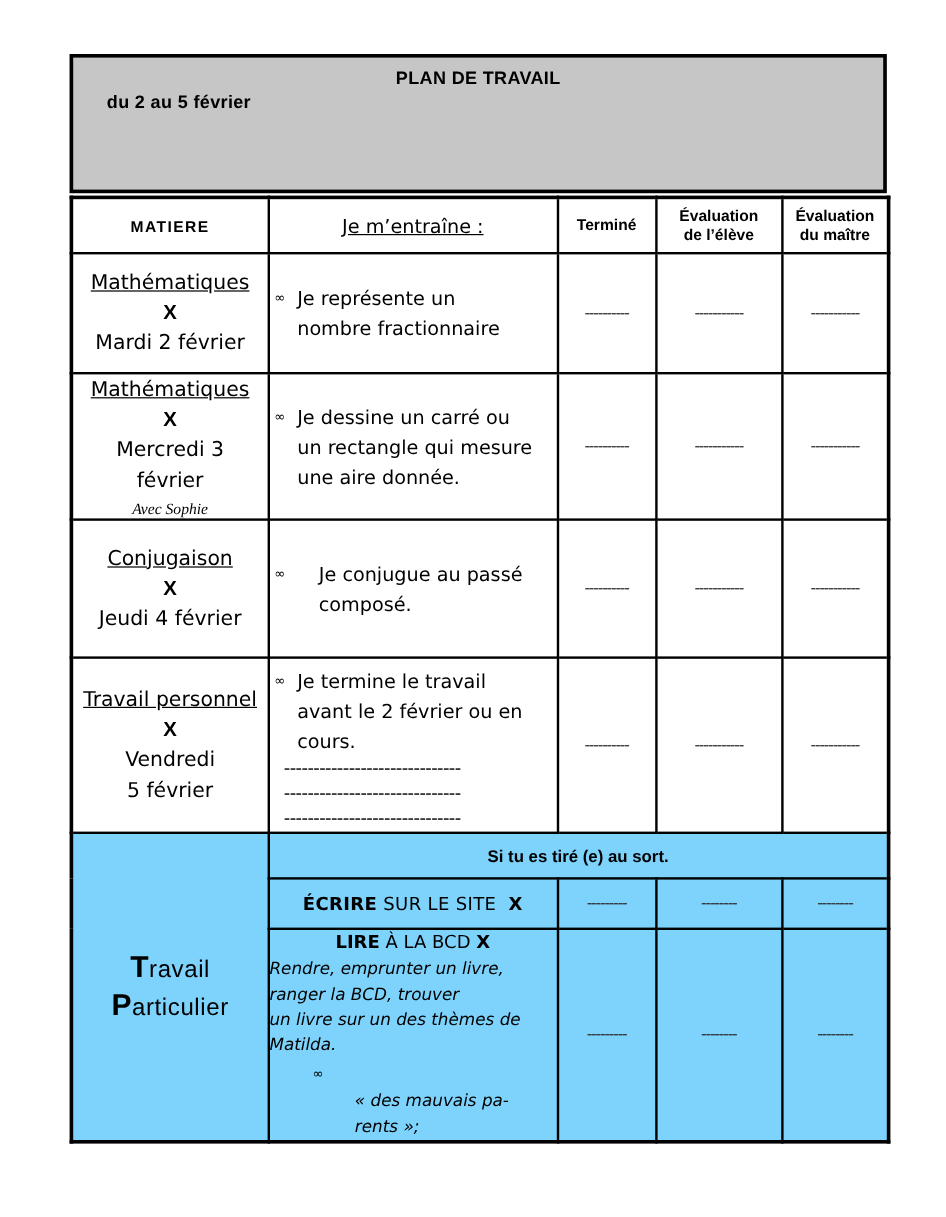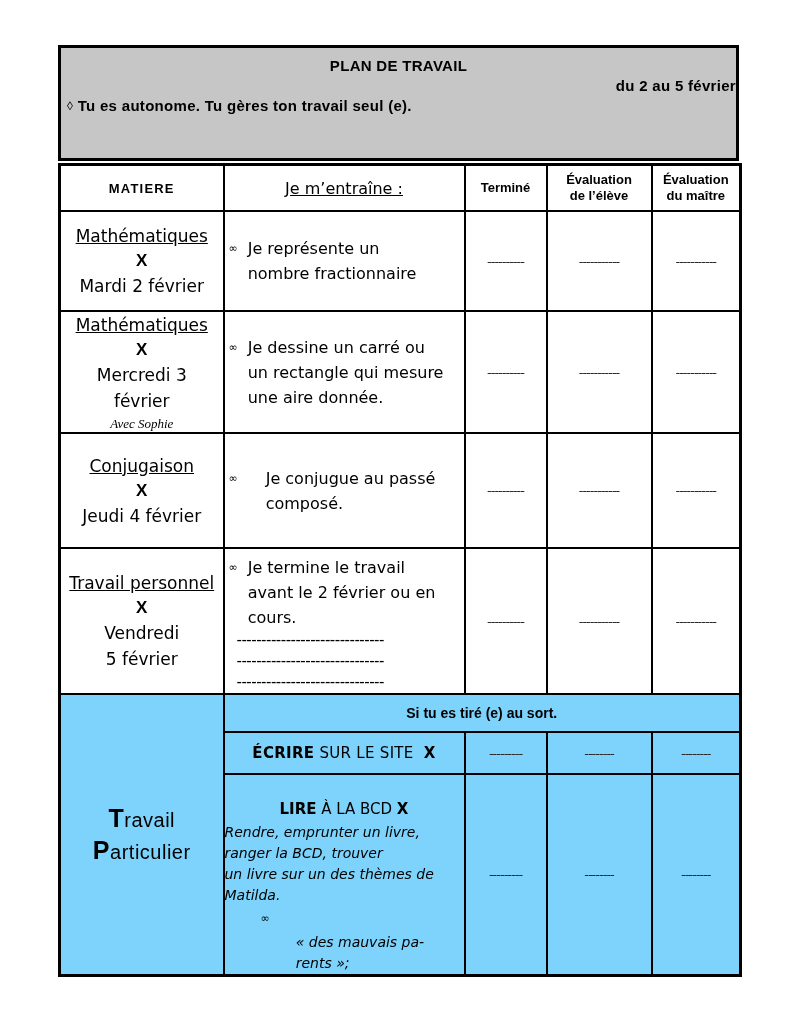--- a/index.html
+++ b/index.html
@@ -38,21 +38,21 @@
     box-sizing: border-box;
     padding: 8px 0 0 0;
   }
   .title-line {
     font-weight: bold;
     font-size: 15px;
     letter-spacing: .3px;
     line-height: 20px;
   }
   .t-center   { text-align: center; }
-  .t-shift1   { text-align: right; padding-left: 16px; }
+  .t-shift1   { text-align: left; padding-left: 28px; }
   .t-shift2   { text-align: center; padding-left: 34px; letter-spacing: 3px; }
   .t-left     { text-align: left; padding-left: 6px; }
   .diamond {
     font-size: 12px;
     font-weight: normal;
     vertical-align: 1px;
   }
 
   
   table.plan {
@@ -203,21 +203,20 @@
     font-size: 14px;
     line-height: 21px;
     padding: 6px 6px 10px 8px;
     vertical-align: top;
   }
   .lire-title {
     display: block;
     text-align: center;
     font-size: 15px;
     margin-bottom: 2px;
-    margin-top: 24px;
   }
   .lire-title b { font-weight: bold; }
   .lire-body {
     display: block;
     font-style: italic;
   }
   .lire-quote-row {
     display: flex;
     align-items: flex-start;
     padding-left: 36px;
@@ -236,24 +235,20 @@
   }
 </style>
 </head>
 <body>
 
 <div class="page">
 
   <div class="title-box">
     <div class="title-line t-center">PLAN DE TRAVAIL</div>
     <div class="title-line t-shift1">du 2 au 5 février</div>
-    <div class="title-line t-left">
-      <span class="diamond">◊</span>
-      <span>Tu es autonome. Tu gères ton travail seul (e).</span>
-    </div>
   </div>
 
   <table class="plan">
     <colgroup>
       <col class="c-mat">
         <col class="c-ent">
         <col class="c-ter">
         <col class="c-ele">
         <col class="c-mai">
     </colgroup>

